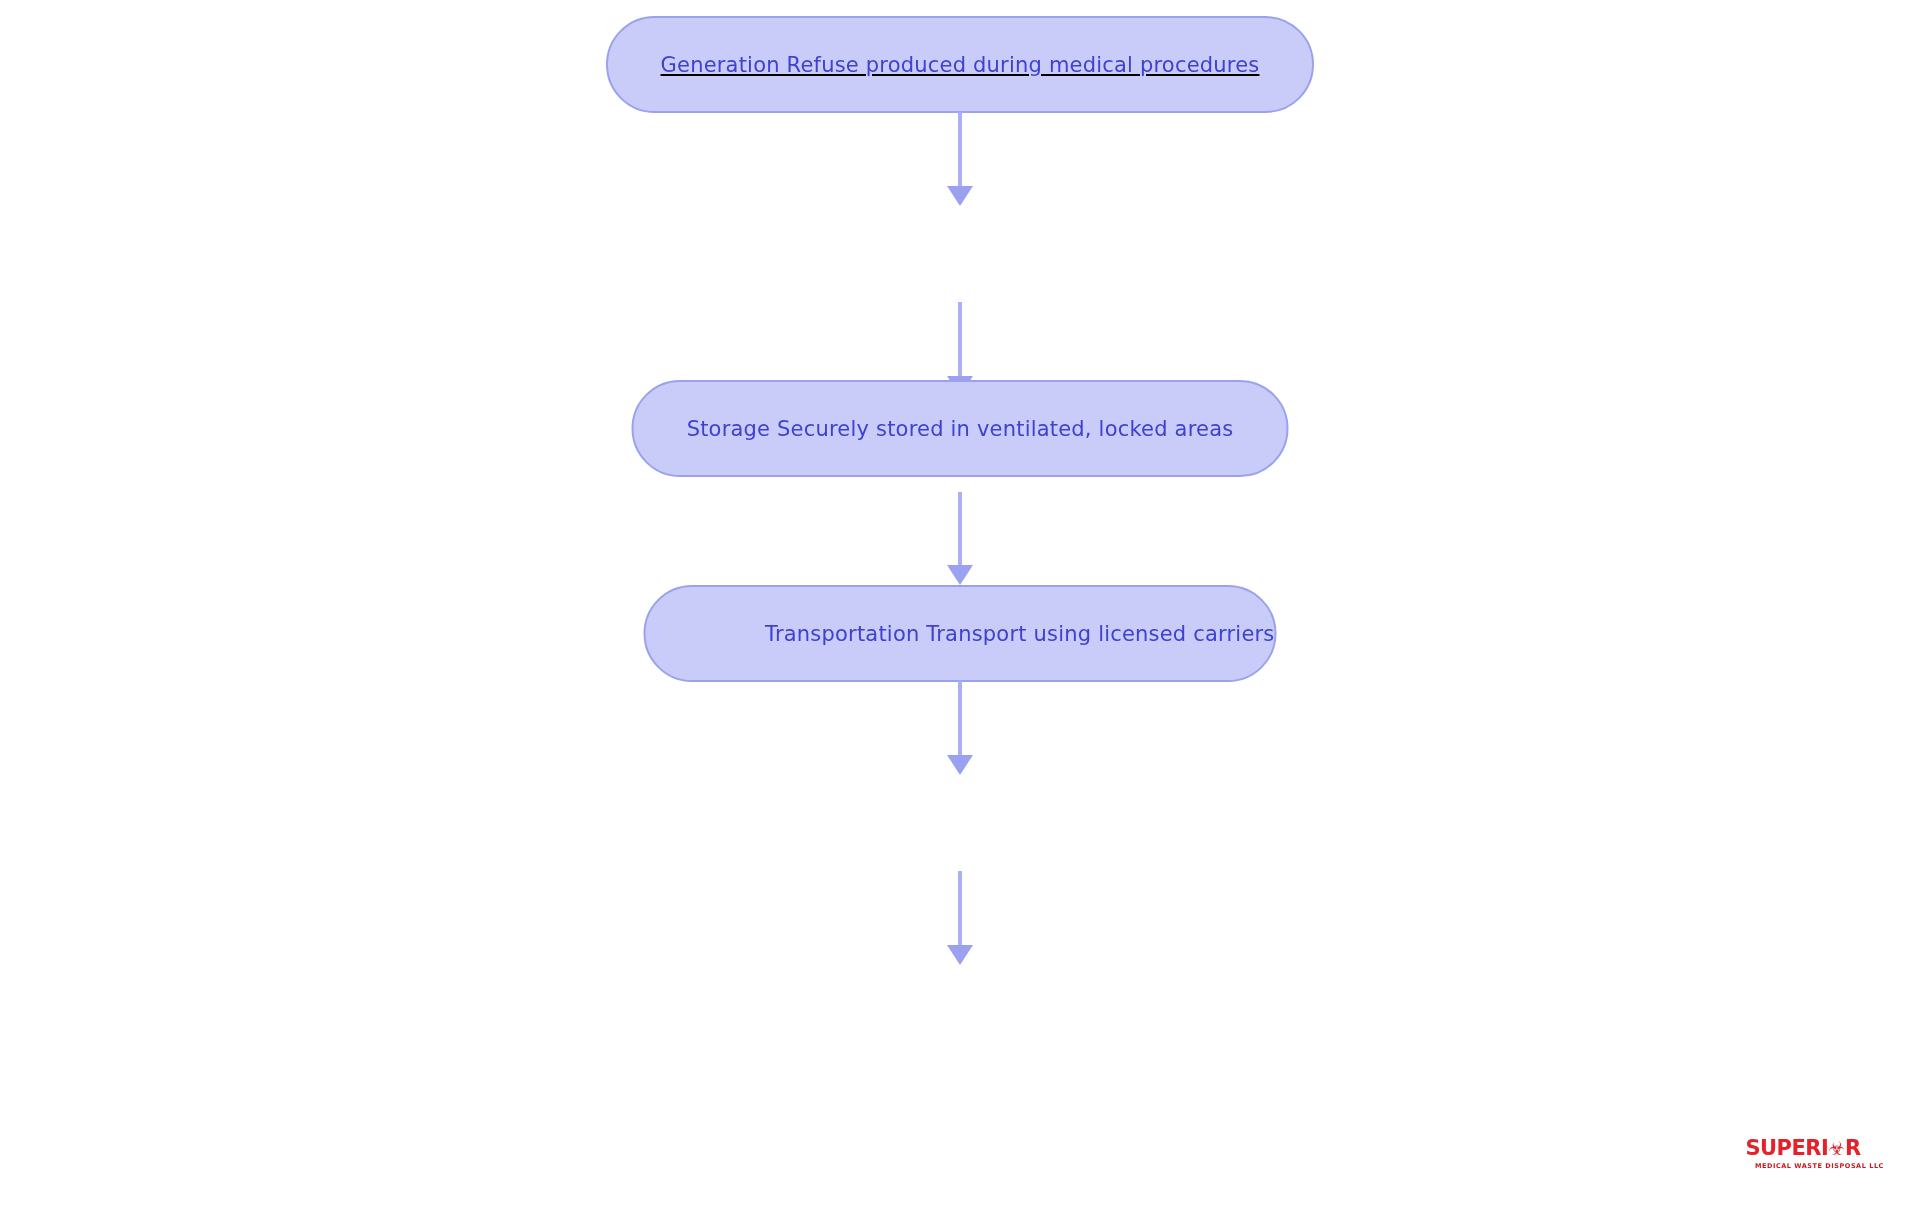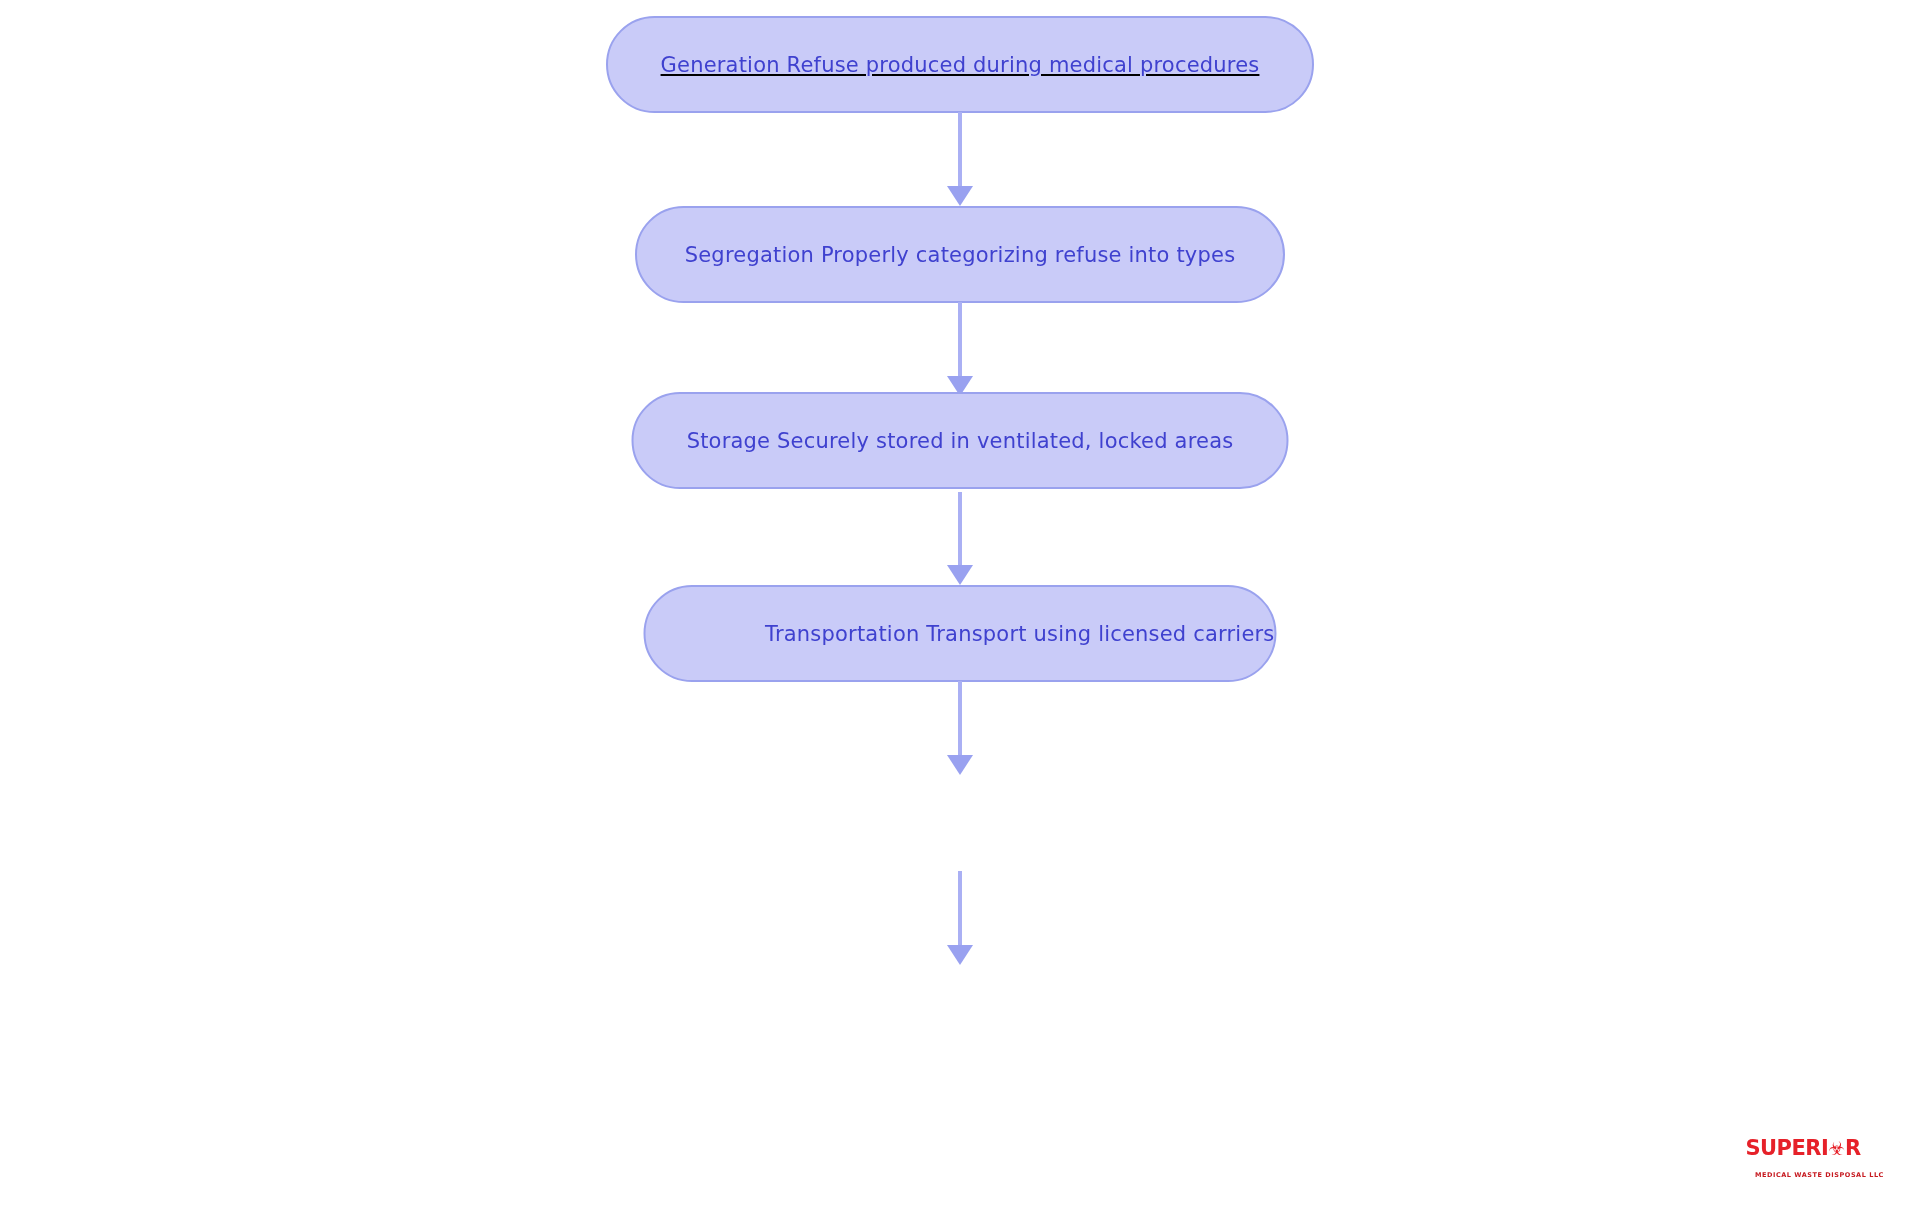--- a/index.html
+++ b/index.html
@@ -31,21 +31,21 @@
     justify-content: center;
   }
   .node .label {
     color: #3f41cf;
     font-size: 21px;
     white-space: nowrap;
     letter-spacing: 0.2px;
   }
   .node-1 { top: 16px;  width: 708px; text-decoration: underline; }
   .node-2 { top: 206px; width: 650px; }
-  .node-3 { top: 392px; width: 657px; }
+  .node-3 { top: 380px; width: 657px; }
   .node-4 { top: 585px; width: 633px; justify-content: flex-end; }
   .node-5 { top: 775px; width: 655px; }
   .node-6 { top: 965px; width: 700px; }
 
   .arrow {
     position: absolute;
     left: 50%;
     transform: translateX(-50%);
     width: 26px;
     display: flex;
@@ -84,21 +84,21 @@
     font-size: 21px;
     letter-spacing: -0.5px;
     white-space: nowrap;
     text-align: center;
   }
   .logo-word .bio {
     font-size: 19px;
     font-weight: bold;
   }
   .logo-sub {
-    margin-top: 13px;
+    margin-top: 4px;
     color: #c6191f;
     font-size: 6.5px;
     font-weight: bold;
     letter-spacing: 0.55px;
     white-space: nowrap;
     padding-left: 12px;
   }
 </style>
 </head>
 <body>
@@ -107,23 +107,20 @@
 
   <div class="node node-1">
     <span class="label">Generation Refuse produced during medical procedures</span>
   </div>
 
   <div class="arrow arrow-1">
     <div class="shaft"></div>
     <div class="head"></div>
   </div>
 
-  <div class="node node-2">
-    <span class="label">Segregation Properly categorizing refuse into types</span>
-  </div>
 
   <div class="arrow arrow-2">
     <div class="shaft"></div>
     <div class="head"></div>
   </div>
 
   <div class="node node-3">
     <span class="label">Storage Securely stored in ventilated, locked areas</span>
   </div>
 

